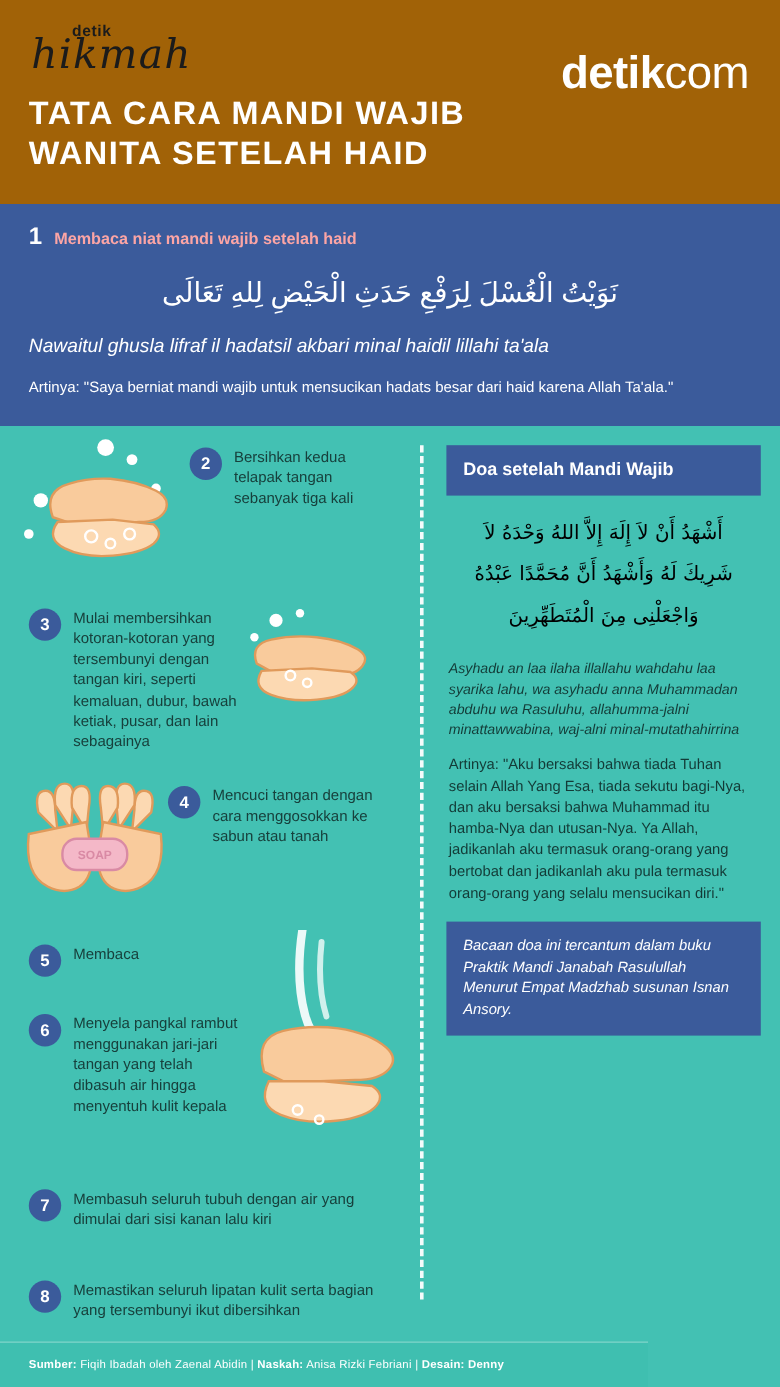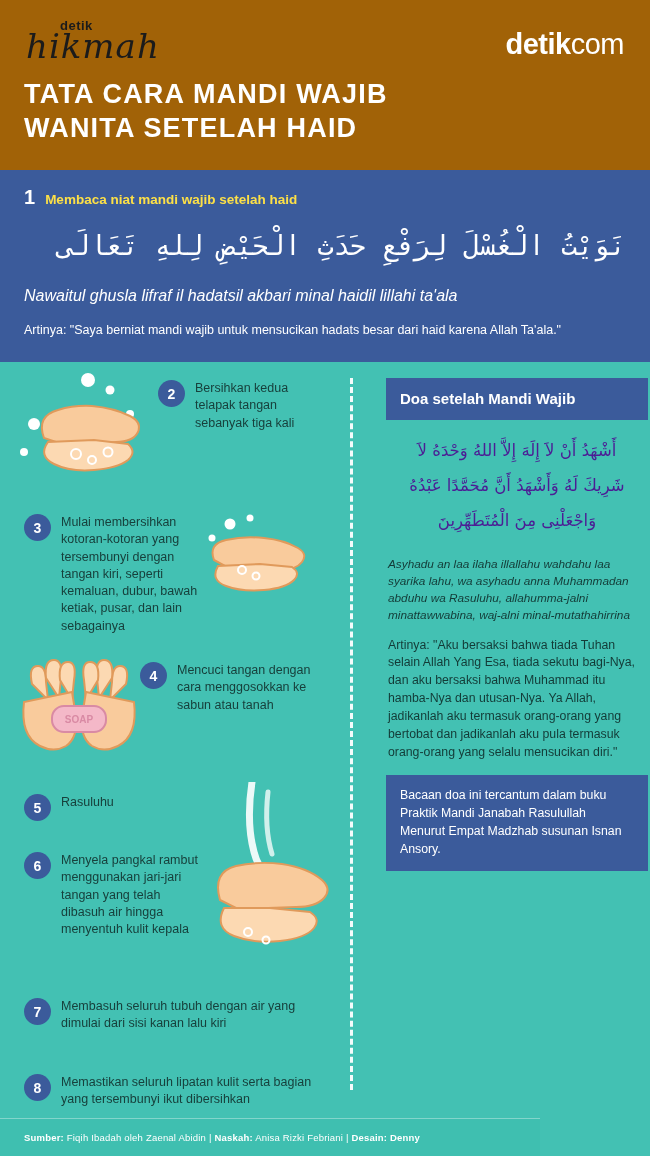--- a/index.html
+++ b/index.html
@@ -24,22 +24,22 @@
     font-size: 13px; font-weight: bold; color: #1b1b1b;
     letter-spacing: 0.5px; margin-left: 34px;
   }
   .logo-hikmah-word {
     font-family: "DejaVu Serif", serif;
     font-size: 34px; font-weight: normal; color: #1b1b1b;
     font-style: italic; letter-spacing: 1px; line-height: 0.9;
     margin-top: -2px;
   }
   .logo-detikcom {
-    position: absolute; right: 26px; top: 28px;
-    font-size: 29px; font-weight: bold; color: #ffffff;
+    position: absolute; right: 26px; top: 40px;
+    font-size: 38px; font-weight: bold; color: #ffffff;
     letter-spacing: -0.5px;
   }
   .logo-detikcom .com { color: #ffffff; font-weight: normal; }
   .title-block {
     position: absolute; left: 24px; top: 78px; right: 24px;
   }
   .title-line {
     font-family: Liberation Sans, sans-serif;
     font-size: 27px; font-weight: bold; color: #ffffff;
     letter-spacing: 1.2px; line-height: 1.25;
@@ -49,25 +49,25 @@
   
   .panel-niat {
     background: #3b5b9b;
     padding: 16px 24px 22px 24px;
     color: #ffffff;
   }
   .niat-head { display: flex; align-items: baseline; gap: 10px; }
   .niat-num {
     font-size: 20px; font-weight: bold; color: #ffffff;
   }
-  .niat-title { font-size: 13.5px; font-weight: bold; color: #fde047; }
+  .niat-title { font-size: 13.5px; font-weight: bold; color: #fca5a5; }
   .arabic {
-    font-family: Liberation Mono, monospace;
-    direction: rtl; text-align: right;
-    font-size: 27px; line-height: 1.9; color: #ffffff;
+    font-family: Liberation Sans, sans-serif;
+    direction: rtl; text-align: center;
+    font-size: 23px; line-height: 1.9; color: #ffffff;
     margin: 14px 0 10px 0;
   }
   .translit {
     font-size: 16px; font-style: italic; color: #ffffff;
     line-height: 1.45; margin-bottom: 14px;
   }
   .meaning { font-size: 12.5px; line-height: 1.5; color: #ffffff; }
 
   
   .body-wrap {
@@ -78,21 +78,21 @@
   .divider-dashed {
     position: absolute; left: 350px; top: 16px;
     width: 0; height: 712px;
     border-left: 3px dashed #ffffff;
     opacity: 0.95;
   }
   .col-left {
     position: absolute; left: 0; top: 0; width: 350px; height: 100%;
   }
   .col-right {
-    position: absolute; left: 386px; top: 16px; width: 262px;
+    position: absolute; left: 372px; top: 16px; width: 262px;
   }
 
   
   .step-num {
     width: 27px; height: 27px; border-radius: 50%;
     background: #3b5b9b; color: #ffffff;
     font-size: 14px; font-weight: bold;
     display: flex; align-items: center; justify-content: center;
     flex: 0 0 27px;
   }
@@ -118,35 +118,35 @@
 
   
   .doa-header {
     background: #3b5b9b; color: #fff;
     font-size: 15px; font-weight: bold;
     padding: 12px 14px; line-height: 1.2;
   }
   .doa-arabic {
     direction: rtl; text-align: center;
     font-family: "DejaVu Sans", sans-serif;
-    font-size: 16.5px; line-height: 2.1; color: #4c1d95;
+    font-size: 16.5px; line-height: 2.1; color: #000000;
     padding: 14px 4px 10px 4px;
   }
   .doa-translit {
     font-size: 11.8px; font-style: italic; color: #133b37;
     line-height: 1.45; padding: 8px 2px 0 2px;
   }
   .doa-meaning {
     font-size: 12.3px; color: #133b37; line-height: 1.45;
     padding: 12px 2px 0 2px;
   }
   .doa-note {
     background: #3b5b9b; color: #ffffff;
     font-size: 12.3px; line-height: 1.45;
-    padding: 12px 14px; margin-top: 14px;
+    padding: 12px 14px; margin-top: 14px; font-style: italic;
   }
 
   
   .footer {
     position: absolute; left: 0; bottom: 0;
     width: 540px; height: 38px;
     background: #3fbfb0;
     border-top: 1px solid rgba(255,255,255,0.35);
     display: flex; align-items: center;
     padding: 0 24px;
@@ -243,21 +243,21 @@
         <path d="M62 0 q-6 40 2 70 q4 16 14 24" fill="none" stroke="#ffffff" stroke-width="7" stroke-linecap="round" opacity="0.9"></path>
         <path d="M78 10 q-4 36 4 62" fill="none" stroke="#ffffff" stroke-width="5" stroke-linecap="round" opacity="0.75"></path>
         <path d="M30 118 q-8 -28 16 -34 q22 -5 46 -2 q26 4 40 16 q10 9 2 18 q-8 9 -28 9 l-58 2 z" fill="#f9cb9c" stroke="#e09a5b" stroke-width="2"></path>
         <path d="M34 126 q-10 20 10 28 q20 8 46 5 q26 -3 34 -13 q7 -9 -4 -16 l-40 -4 z" fill="#fcd9b2" stroke="#e09a5b" stroke-width="2"></path>
         <circle cx="58" cy="150" r="4" fill="none" stroke="#fff" stroke-width="2"></circle>
         <circle cx="76" cy="158" r="3.5" fill="none" stroke="#fff" stroke-width="2"></circle>
       </svg>
 
       <div class="step-row s5">
         <div class="step-num">5</div>
-        <div class="step-text">Rasuluhu</div>
+        <div class="step-text">Membaca</div>
       </div>
 
       <div class="step-row s6">
         <div class="step-num">6</div>
         <div class="step-text">Menyela pangkal rambut menggunakan jari-jari tangan yang telah dibasuh air hingga menyentuh kulit kepala</div>
       </div>
 
       <div class="step-row s7">
         <div class="step-num">7</div>
         <div class="step-text">Membasuh seluruh tubuh dengan air yang dimulai dari sisi kanan lalu kiri</div>

